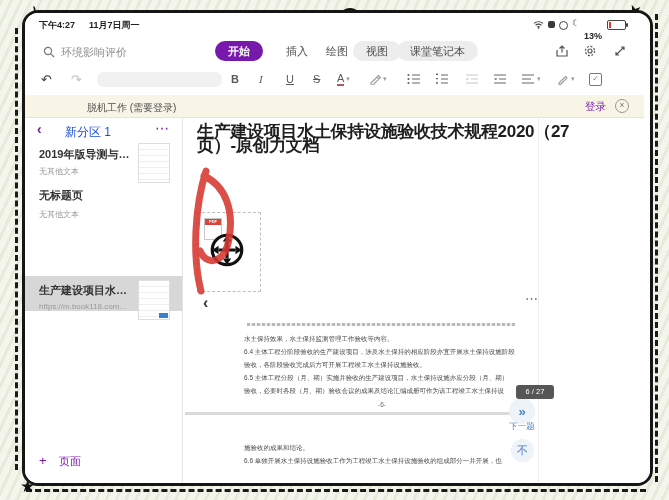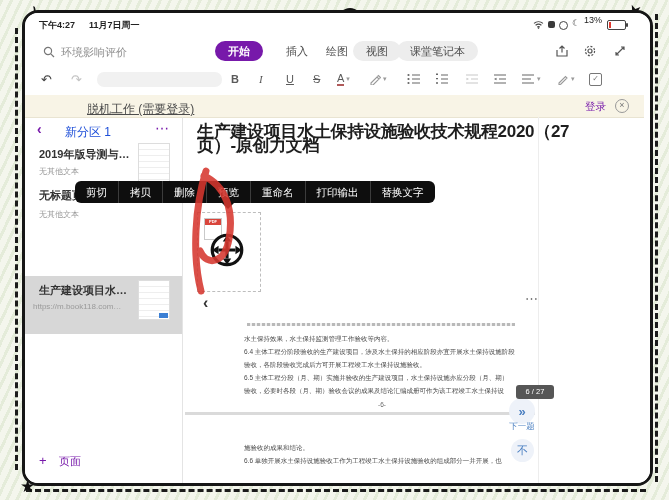--- a/index.html
+++ b/index.html
@@ -69,21 +69,21 @@
   <div class="abs statusbar-text" style="left:64px;top:6px;">11月7日周一</div>
   <div class="abs" style="left:508px;top:7px;color:#444;">
     <svg width="11" height="9" viewBox="0 0 11 9">
           <path d="M1 3.4a7 7 0 0 1 9 0M2.6 5.3a4.6 4.6 0 0 1 5.8 0M4.2 7.1a2.2 2.2 0 0 1 2.6 0" fill="none" stroke="#444" stroke-width="1.1"></path>
           <circle cx="5.5" cy="8.1" r=".8" fill="#444"></circle>
         </svg>
   </div>
   <div class="abs" style="left:523px;top:8px;width:7px;height:7px;background:#3a3a3a;border-radius:2px;"></div>
   <div class="abs" style="left:534px;top:8px;width:7px;height:7px;border:1px solid #444;border-radius:50%;"></div>
   <div class="abs" style="left:547px;top:5px;font-size:9px;color:#333;">☾</div>
-  <div class="abs statusbar-text" style="left:559px;top:2px;font-weight:normal;">13%</div>
+  <div class="abs statusbar-text" style="left:559px;top:18px;font-weight:bold;">13%</div>
   <div class="battery" style="left:582px;top:7px;">
         <span class="lvl"></span>
       </div>
 
   <div class="abs" style="left:18px;top:33px;color:#8a8a8a;">
     <svg width="12" height="12" viewBox="0 0 12 12">
           <circle cx="5" cy="5" r="3.6" fill="none" stroke="#777" stroke-width="1.2"></circle>
           <line x1="7.8" y1="7.8" x2="11" y2="11" stroke="#777" stroke-width="1.2"></line>
         </svg>
   </div>
@@ -166,41 +166,41 @@
     <svg width="12" height="12" viewBox="0 0 12 12">
           <path d="M2 10l6.5-6.5 1.5 1.5L3.5 11.5 2 12z" fill="none" stroke="#9a9a9a" stroke-width="1.1"></path>
         </svg>
         <span class="chev">▾</span>
   </div>
   <div class="tbtn" style="left:564px;">
     <span style="width:11px;height:11px;border:1.4px solid #777;border-radius:2px;font-size:8px;line-height:10px;text-align:center;color:#777;display:block;">✓</span>
   </div>
 
   <div class="banner"></div>
-  <div class="abs" style="left:62px;top:88px;font-size:12px;color:#4c4c4c;z-index:2;text-decoration:underline;">脱机工作 (需要登录)</div>
+  <div class="abs" style="left:62px;top:88px;font-size:10px;color:#4c4c4c;z-index:2;">脱机工作 (需要登录)</div>
   <div class="abs" style="left:560px;top:87px;font-size:10.5px;color:#7719aa;z-index:2;">登录</div>
   <div class="abs" style="left:590px;top:86px;width:12px;height:12px;border:1px solid #999;border-radius:50%;font-size:9px;line-height:11px;text-align:center;color:#777;z-index:2;">×</div>
 
   <div class="side-divider"></div>
   <div class="abs" style="left:12px;top:108px;font-size:14px;color:#7719aa;font-weight:bold;">‹</div>
   <div class="abs" style="left:40px;top:111px;font-size:12px;color:#1d4ed8;">新分区 1</div>
   <div class="abs" style="left:130px;top:107px;font-size:14px;color:#7719aa;">⋯</div>
 
   <div class="abs" style="left:0;top:128px;width:157px;height:45px;">
     <div class="sb-item-title" style="position:absolute;left:14px;top:6px;">2019年版导测与…</div>
     <div class="sb-item-sub" style="position:absolute;left:14px;top:22px;">无其他文本</div>
     <div class="thumb"></div>
   </div>
   <div class="abs" style="left:0;top:173px;width:157px;height:45px;">
     <div class="sb-item-title" style="position:absolute;left:14px;top:2px;">无标题页</div>
     <div class="sb-item-sub" style="position:absolute;left:14px;top:20px;">无其他文本</div>
   </div>
-  <div class="abs" style="left:0;top:263px;width:157px;height:58px;background:#d7d7d7;">
+  <div class="abs" style="left:0;top:263px;width:157px;height:35px;background:#d7d7d7;">
     <div class="sb-item-title" style="position:absolute;left:14px;top:7px;">生产建设项目水…</div>
-    <div class="sb-item-sub" style="position:absolute;left:8px;top:23px;">https://m.book118.com…</div>
+    <div class="sb-item-sub" style="position:absolute;left:14px;top:23px;">https://m.book118.com…</div>
     <div class="thumb" style="top:4px;">
       <span style="position:absolute;right:1px;bottom:1px;width:9px;height:5px;background:#3b7fd4;display:block;"></span>
     </div>
   </div>
 
   <div class="abs" style="left:14px;top:438px;color:#7719aa;">
     <span style="font-size:13px;">+</span>
     <span style="font-size:11px;margin-left:8px;text-align:center;">页面</span>
   </div>
 
@@ -237,30 +237,20 @@
   <div class="para" style="top:428px;">施验收的成果和结论。</div>
   <div class="para" style="top:441px;">6.6 单独开展水土保持设施验收工作为工程竣工水土保持设施验收的组成部分一并开展，也</div>
 
   <div class="abs" style="left:513px;top:104px;bottom:0;width:0;border-left:1px solid #ededed;"></div>
 
   <div class="abs" style="left:491px;top:372px;width:38px;height:14px;background:#565656;border-radius:3px;color:#fff;font-size:7.5px;line-height:14px;text-align:center;z-index:30;">6 / 27</div>
   <div class="circle-btn" style="left:484px;top:385px;width:26px;height:26px;font-size:13px;font-weight:bold;z-index:29;">»</div>
   <div class="abs" style="left:479px;top:408px;width:36px;text-align:center;font-size:8.5px;color:#4a7fc1;z-index:30;">下一题</div>
   <div class="circle-btn" style="left:486px;top:426px;width:23px;height:23px;font-size:11px;">不</div>
 
-  <div class="menu">
-    <div class="menu-item">剪切</div>
-    <div class="menu-item">拷贝</div>
-    <div class="menu-item">删除</div>
-    <div class="menu-item">预览</div>
-    <div class="menu-item">重命名</div>
-    <div class="menu-item">打印输出</div>
-    <div class="menu-item">替换文字</div>
-    <div class="menu-ptr"></div>
-  </div>
 
   <svg class="abs" style="left:0;top:0;z-index:60;pointer-events:none;" width="619" height="464" viewBox="0 0 619 464">
     <g fill="none" stroke="#d6372f" stroke-width="7" stroke-linecap="round" opacity="0.88">
       <path d="M181 158 C 170 192 167 243 176 278"></path>
       <path d="M179 163 C 201 173 209 198 204 226 C 200 250 182 254 175 238"></path>
     </g>
   </svg>
 
 </div>
 </div>

